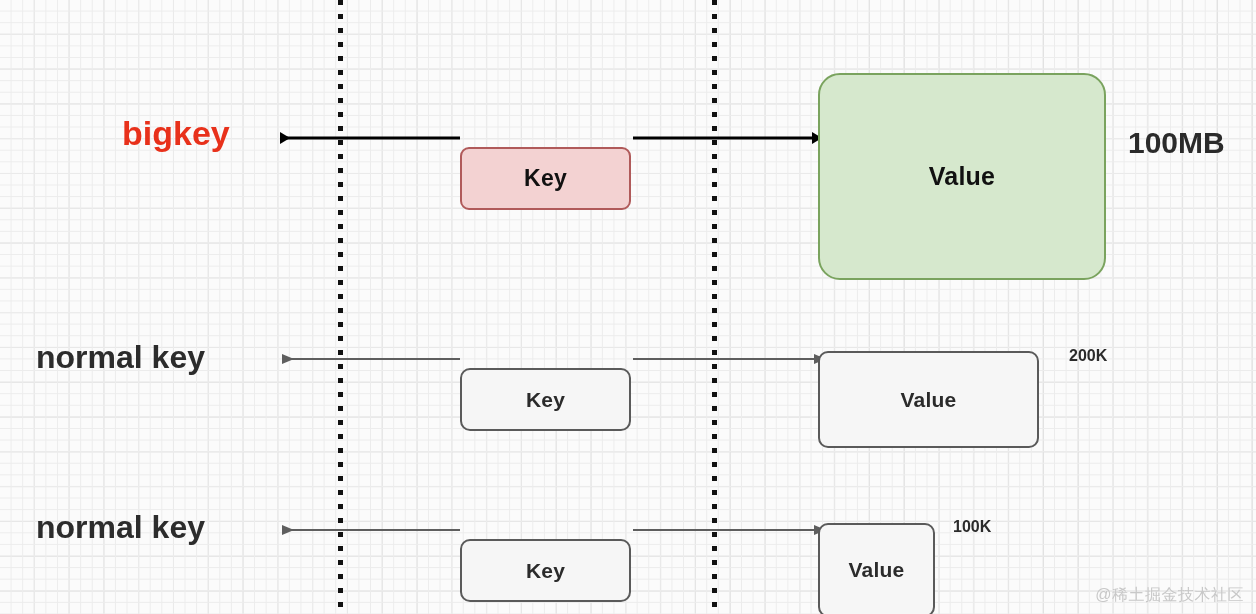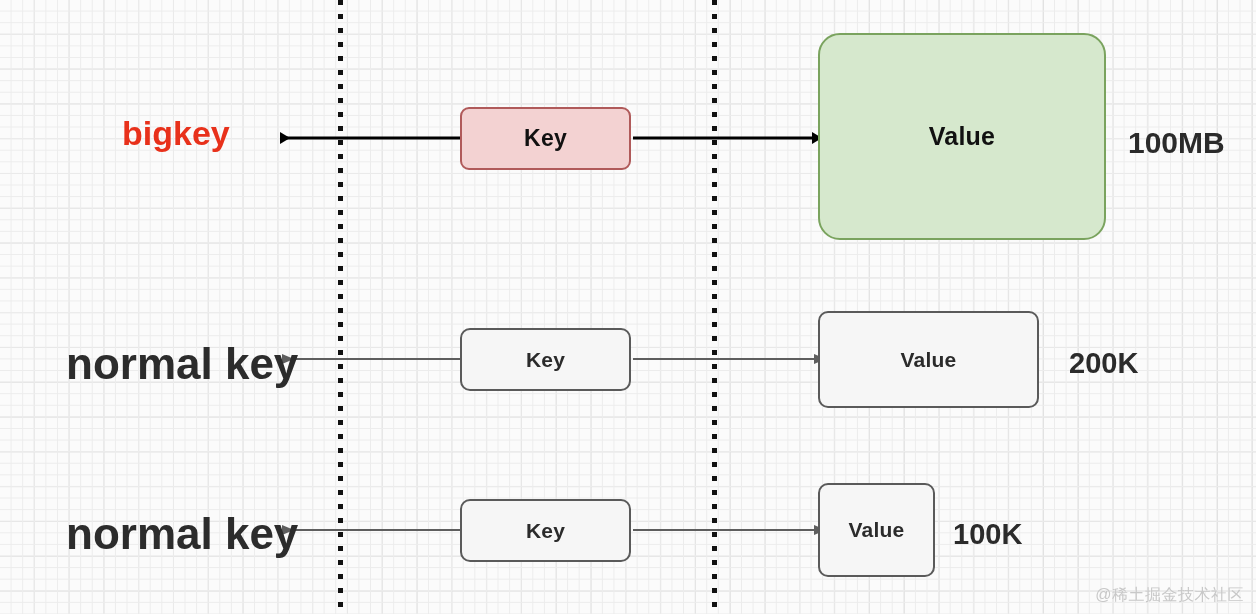--- a/index.html
+++ b/index.html
@@ -40,20 +40,21 @@
 
   
   .box {
     position: absolute;
     box-sizing: border-box;
     display: flex;
     align-items: center;
     justify-content: center;
     font-weight: bold;
     letter-spacing: .2px;
+    margin-top: 40px;
   }
   .box-key-big {
     background: #f3d2d2;
     border: 2px solid #b05a5a;
     border-radius: 9px;
     color: #111111;
     font-size: 23px;
   }
   .box-neutral {
     background: #f6f6f6;
@@ -75,33 +76,32 @@
     position: absolute;
     font-weight: bold;
     white-space: nowrap;
   }
   .label-bigkey {
     color: #e8311b;
     font-size: 34px;
   }
   .label-normal {
     color: #2c2c2c;
-    font-size: 44px;
-    margin-left: 30px;
+    font-size: 32px;
   }
 
   
   .size-label {
     position: absolute;
     font-weight: bold;
     color: #2b2b2b;
     white-space: nowrap;
   }
   .size-lg { font-size: 30px; }
-  .size-md { font-size: 29px; }
+  .size-md { font-size: 16px; }
 
   
   #arrows {
     position: absolute;
     left: 0;
     top: 0;
     width: 1256px;
     height: 614px;
     pointer-events: none;
   }

